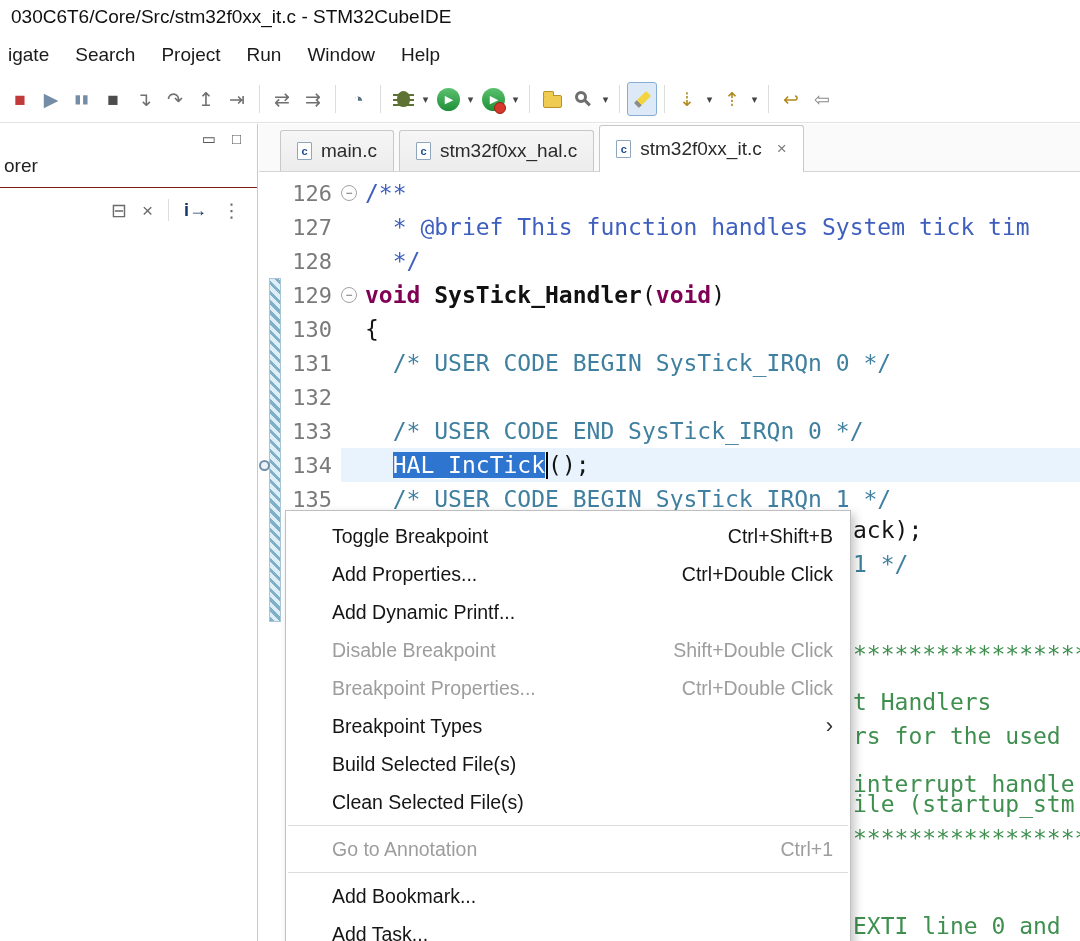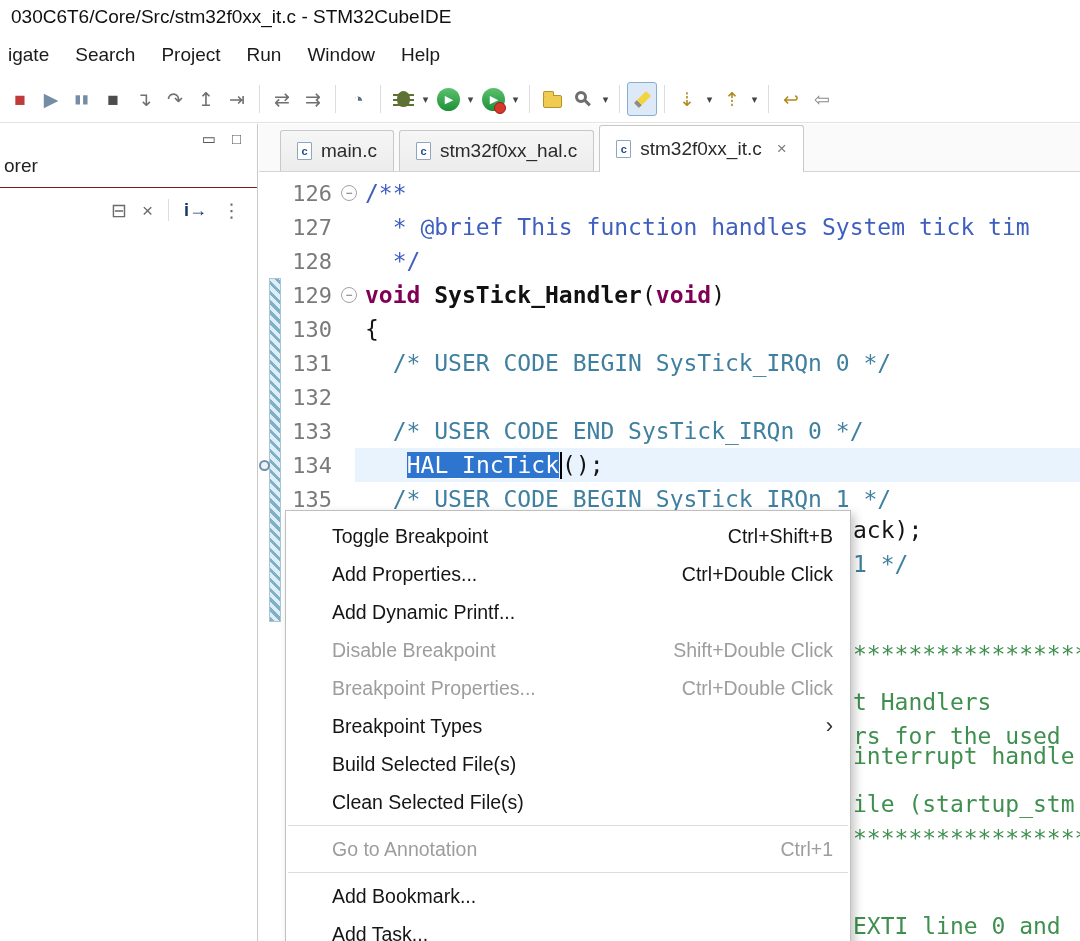--- a/index.html
+++ b/index.html
@@ -89,21 +89,21 @@
   }
   .tabclose { color: #7e7e7e; font-size: 17px; margin-left: 6px; }
   .code {
     position: absolute; left: 0; top: 48px; right: 0; bottom: 0;
     font-family: "DejaVu Sans Mono", "Liberation Mono", monospace;
     font-size: 23px; padding-top: 4px;
   }
   .line { display: flex; height: 34px; align-items: center; white-space: pre; }
   .ln { flex: none; width: 82px; text-align: right; padding-right: 9px; color: var(--lnc); font-size: 22px; }
   .content { flex: 1; display: flex; align-items: center; height: 100%; }
-  .content.current { background: var(--curline); margin-left: 14px; }
+  .content.current { background: var(--curline); }
   .foldcol { flex: none; width: 24px; display: flex; align-items: center; }
   .fold {
     width: 16px; height: 16px; border: 1px solid #A3A3A3; border-radius: 50%;
     color: #666; font-size: 12px; line-height: 14px; text-align: center; background: #fff;
     font-family: "Liberation Sans", sans-serif;
   }
   .tok-kw { color: var(--kw); font-weight: bold; }
   .tok-fn { color: #111; font-weight: bold; }
   .tok-pl { color: #141414; }
   .tok-doc { color: var(--doc); }
@@ -325,16 +325,16 @@
     <div class="mi">
       <span class="lab">Add Task...</span>
     </div>
   </div>
 
 <div class="fragment tok-pl" style="top: 517px; left: 853px;">ack);</div>
 <div class="fragment tok-com" style="top: 551px; left: 853px;">1 */</div>
 <div class="fragment tok-grn" style="top: 641px; left: 853px;">********************</div>
 <div class="fragment tok-grn" style="top: 689px; left: 853px;">t Handlers</div>
 <div class="fragment tok-grn" style="top: 723px; left: 853px;">rs for the used</div>
-<div class="fragment tok-grn" style="top: 743px; left: 853px;">interrupt handle</div>
+<div class="fragment tok-grn" style="top: 771px; left: 853px;">interrupt handle</div>
 <div class="fragment tok-grn" style="top: 791px; left: 853px;">ile (startup_stm</div>
 <div class="fragment tok-grn" style="top: 825px; left: 853px;">********************</div>
 <div class="fragment tok-grn" style="top: 913px; left: 853px; text-align: right;">EXTI line 0 and</div>
 
 </body></html>

